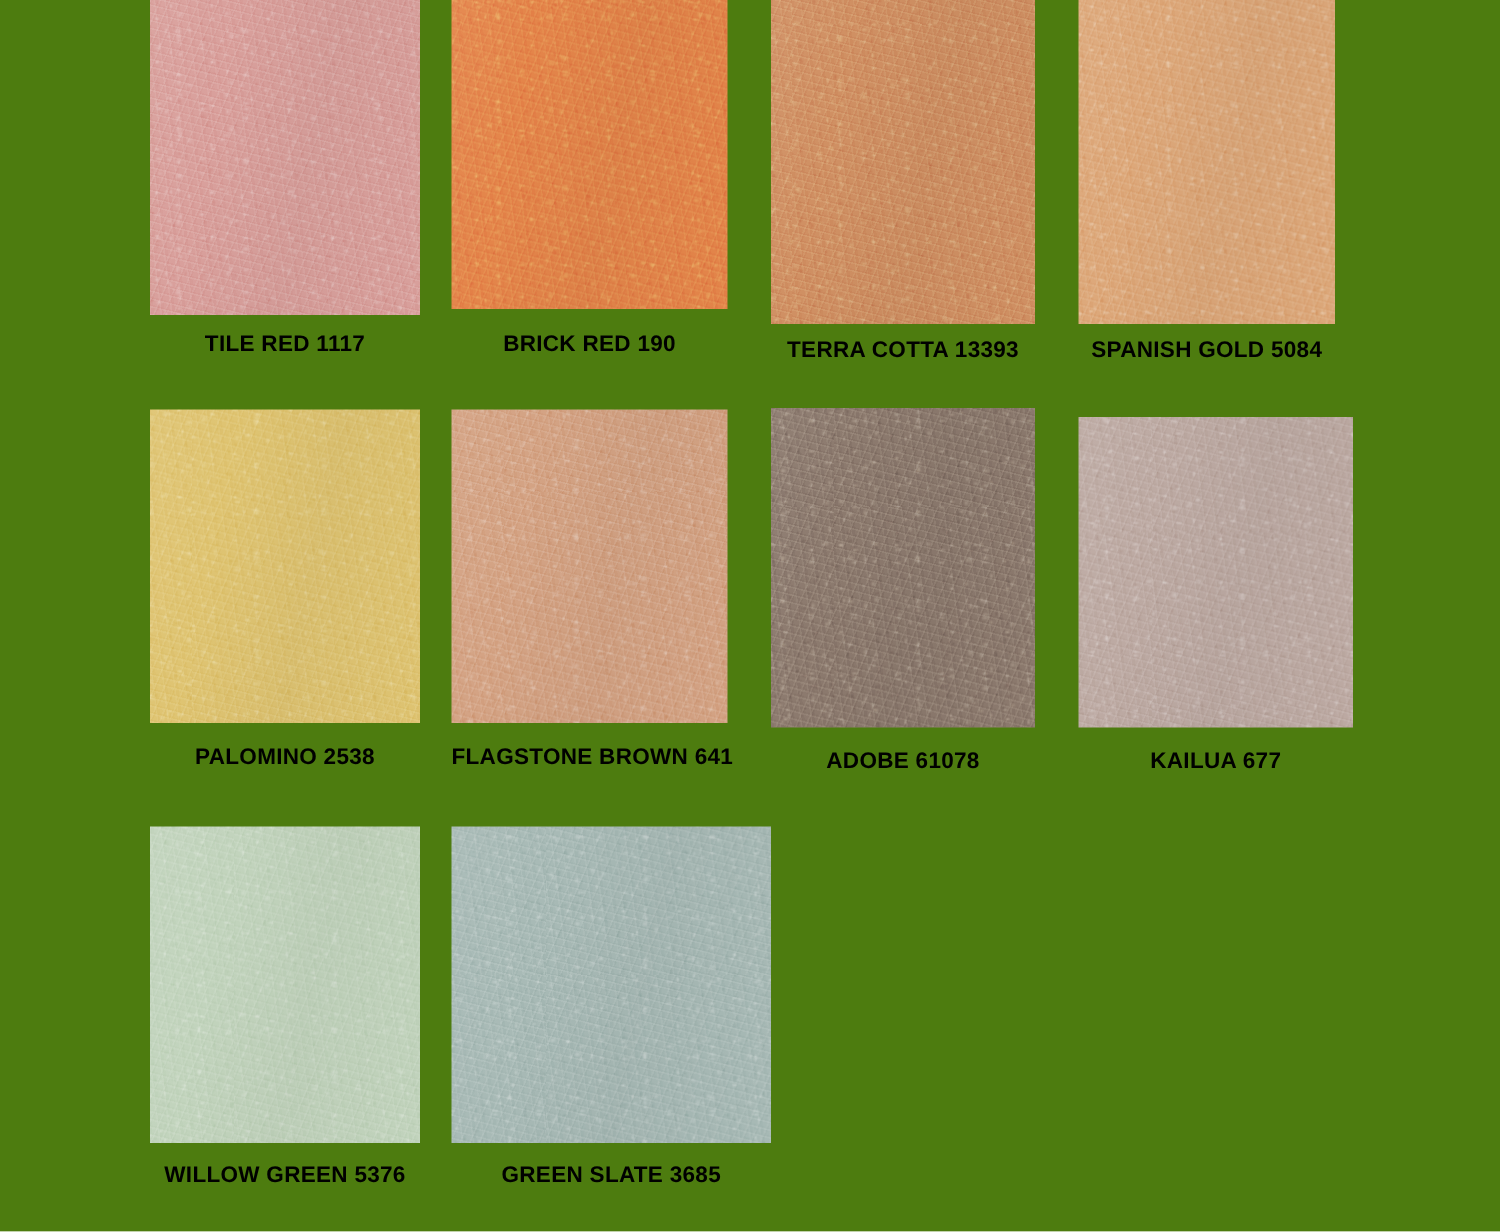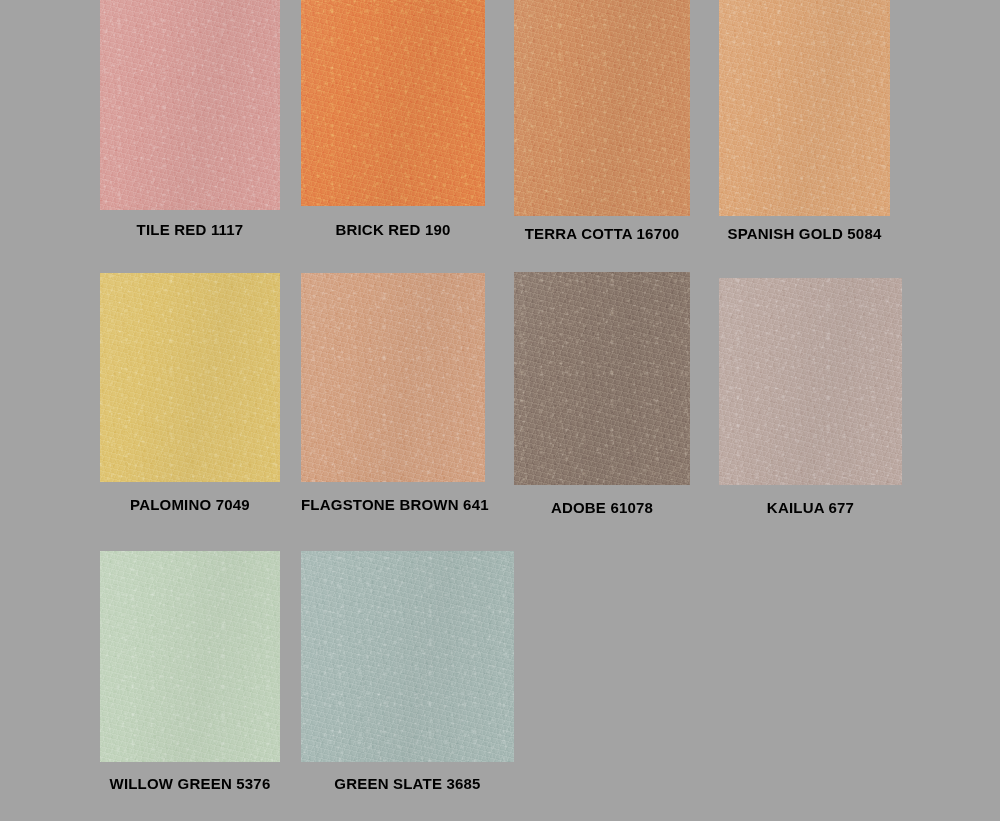--- a/index.html
+++ b/index.html
@@ -122,21 +122,21 @@
     font-size: 15px;
     letter-spacing: 0.2px;
     color: #000000;
     white-space: nowrap;
     line-height: 1;
   }
 </style>
 </head>
 <body>
 
-<div id="chart-root" style="background: #a3a3a3;">
+<div id="chart-root" style="background: #4d7c0f;">
     <div class="swatch-cell" style="left: 100px; top: -6px; width: 180px; height: 250px;">
       <div class="swatch-chip" title="TILE RED 1117" style="height: 216px; background-color: rgb(217, 160, 156);">
         <div class="grain" style="background-position: 0px 0px;"></div>
         <div class="grain-fine" style="background-position: 0px 0px;"></div>
         <div class="shade"></div>
       </div>
       <div class="swatch-label" style="top: 228px; color: rgb(0, 0, 0);">TILE RED 1117</div>
     </div>
     <div class="swatch-cell" style="left: 301px; top: -6px; width: 184px; height: 250px;">
       <div class="swatch-chip" title="BRICK RED 160" style="height: 212px; background-color: rgb(228, 133, 74);">
@@ -145,37 +145,37 @@
         <div class="shade"></div>
       </div>
       <div class="swatch-label" style="top: 228px; color: rgb(0, 0, 0);">BRICK RED 190</div>
     </div>
     <div class="swatch-cell" style="left: 514px; top: -6px; width: 176px; height: 254px;">
       <div class="swatch-chip" title="TERRA COTTA 10134" style="height: 222px; background-color: rgb(208, 144, 99);">
         <div class="grain" style="background-position: 26px 34px;"></div>
         <div class="grain-fine" style="background-position: 14px 22px;"></div>
         <div class="shade"></div>
       </div>
-      <div class="swatch-label" style="top: 232px; color: rgb(0, 0, 0);">TERRA COTTA 16700</div>
+      <div class="swatch-label" style="top: 232px; color: rgb(0, 0, 0);">TERRA COTTA 13393</div>
     </div>
     <div class="swatch-cell" style="left: 719px; top: -6px; width: 171px; height: 254px;">
       <div class="swatch-chip" title="SPANISH GOLD 5084" style="height: 222px; background-color: rgb(221, 168, 122);">
         <div class="grain" style="background-position: 39px 51px;"></div>
         <div class="grain-fine" style="background-position: 21px 33px;"></div>
         <div class="shade"></div>
       </div>
       <div class="swatch-label" style="top: 232px; color: rgb(0, 0, 0);">SPANISH GOLD 5084</div>
     </div>
     <div class="swatch-cell" style="left: 100px; top: 273px; width: 180px; height: 246px;">
       <div class="swatch-chip" title="PALOMINO 5447" style="height: 209px; background-color: rgb(223, 196, 114);">
         <div class="grain" style="background-position: 52px 68px;"></div>
         <div class="grain-fine" style="background-position: 28px 44px;"></div>
         <div class="shade"></div>
       </div>
-      <div class="swatch-label" style="top: 224px; color: rgb(0, 0, 0);">PALOMINO 7049</div>
+      <div class="swatch-label" style="top: 224px; color: rgb(0, 0, 0);">PALOMINO 2538</div>
     </div>
     <div class="swatch-cell" style="left: 301px; top: 273px; width: 184px; height: 246px;">
       <div class="swatch-chip" title="FLAGSTONE BROWN 641" style="height: 209px; background-color: rgb(212, 163, 132);">
         <div class="grain" style="background-position: 65px 85px;"></div>
         <div class="grain-fine" style="background-position: 35px 55px;"></div>
         <div class="shade"></div>
       </div>
       <div class="swatch-label" style="top: 224px; color: rgb(0, 0, 0); text-align: center;">FLAGSTONE BROWN 641</div>
     </div>
     <div class="swatch-cell" style="left: 514px; top: 272px; width: 176px; height: 250px;">

